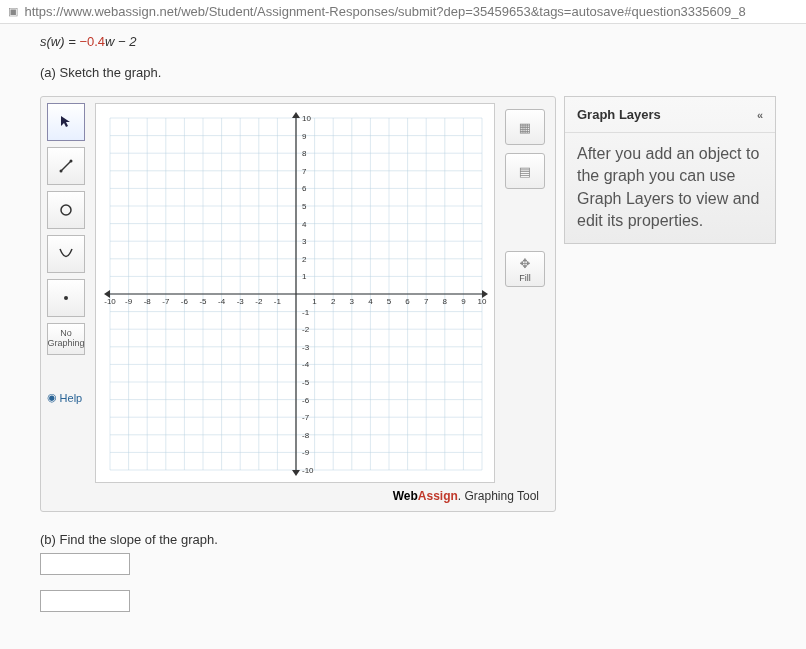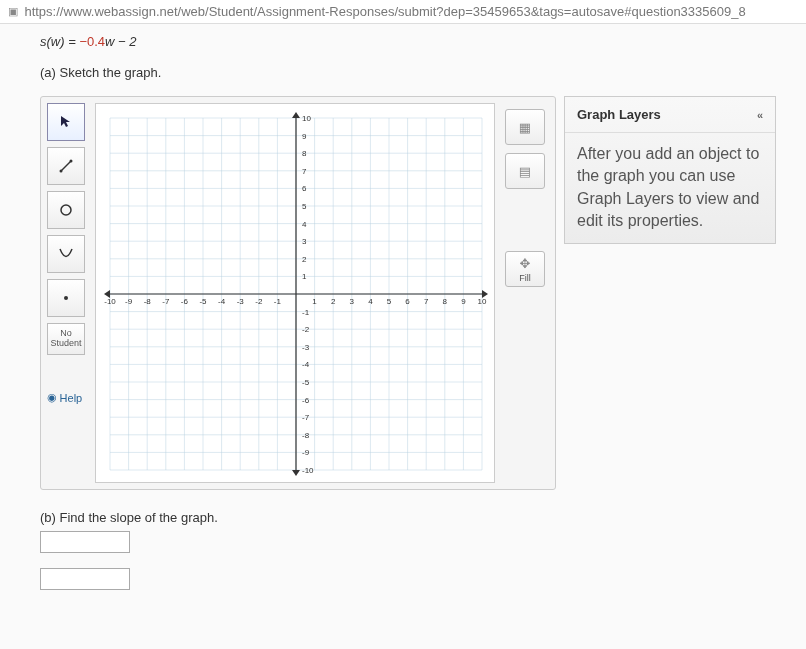--- a/index.html
+++ b/index.html
@@ -76,21 +76,21 @@
                 <path d="M2 3 Q8 18 14 3" fill="none" stroke="#333" stroke-width="1.5"></path>
               </svg>
             </div>
           <div class="tool-btn">
               <svg width="16" height="16" viewBox="0 0 16 16">
                 <circle cx="8" cy="8" r="2" fill="#333"></circle>
               </svg>
             </div>
           <div class="tool-btn nosol">
             <span>No</span>
-            <span>Student</span>
+            <span>Graphing</span>
           </div>
           <div class="help-link">
             <span>◉</span>
             <span>Help</span>
           </div>
         </div>
 
         <div class="canvas-area">
           <svg id="graph-svg" width="400" height="380" viewBox="0 0 400 380">
               <line class="gridline" x1="14" y1="366" x2="14" y2="14"></line>
@@ -191,20 +191,23 @@
           <div class="fill-btn">
               <span class="icon">▤</span>
             </div>
           <div style="height:46px"></div>
           <div class="fill-btn">
             <span class="icon">✥</span>
             <span>Fill</span>
           </div>
         </div>
       </div>
+      <div class="footer-bar">
+        <b>Web</b><span class="assign">Assign</span><span>. Graphing Tool</span>
+      </div>
     </div>
 
     <div class="layers-panel">
       <div class="layers-head">
         <span>Graph Layers</span>
         <span class="collapse">«</span>
       </div>
       <div class="layers-body">After you add an object to the graph you can use Graph Layers to view and edit its properties.</div>
     </div>
   </div>

